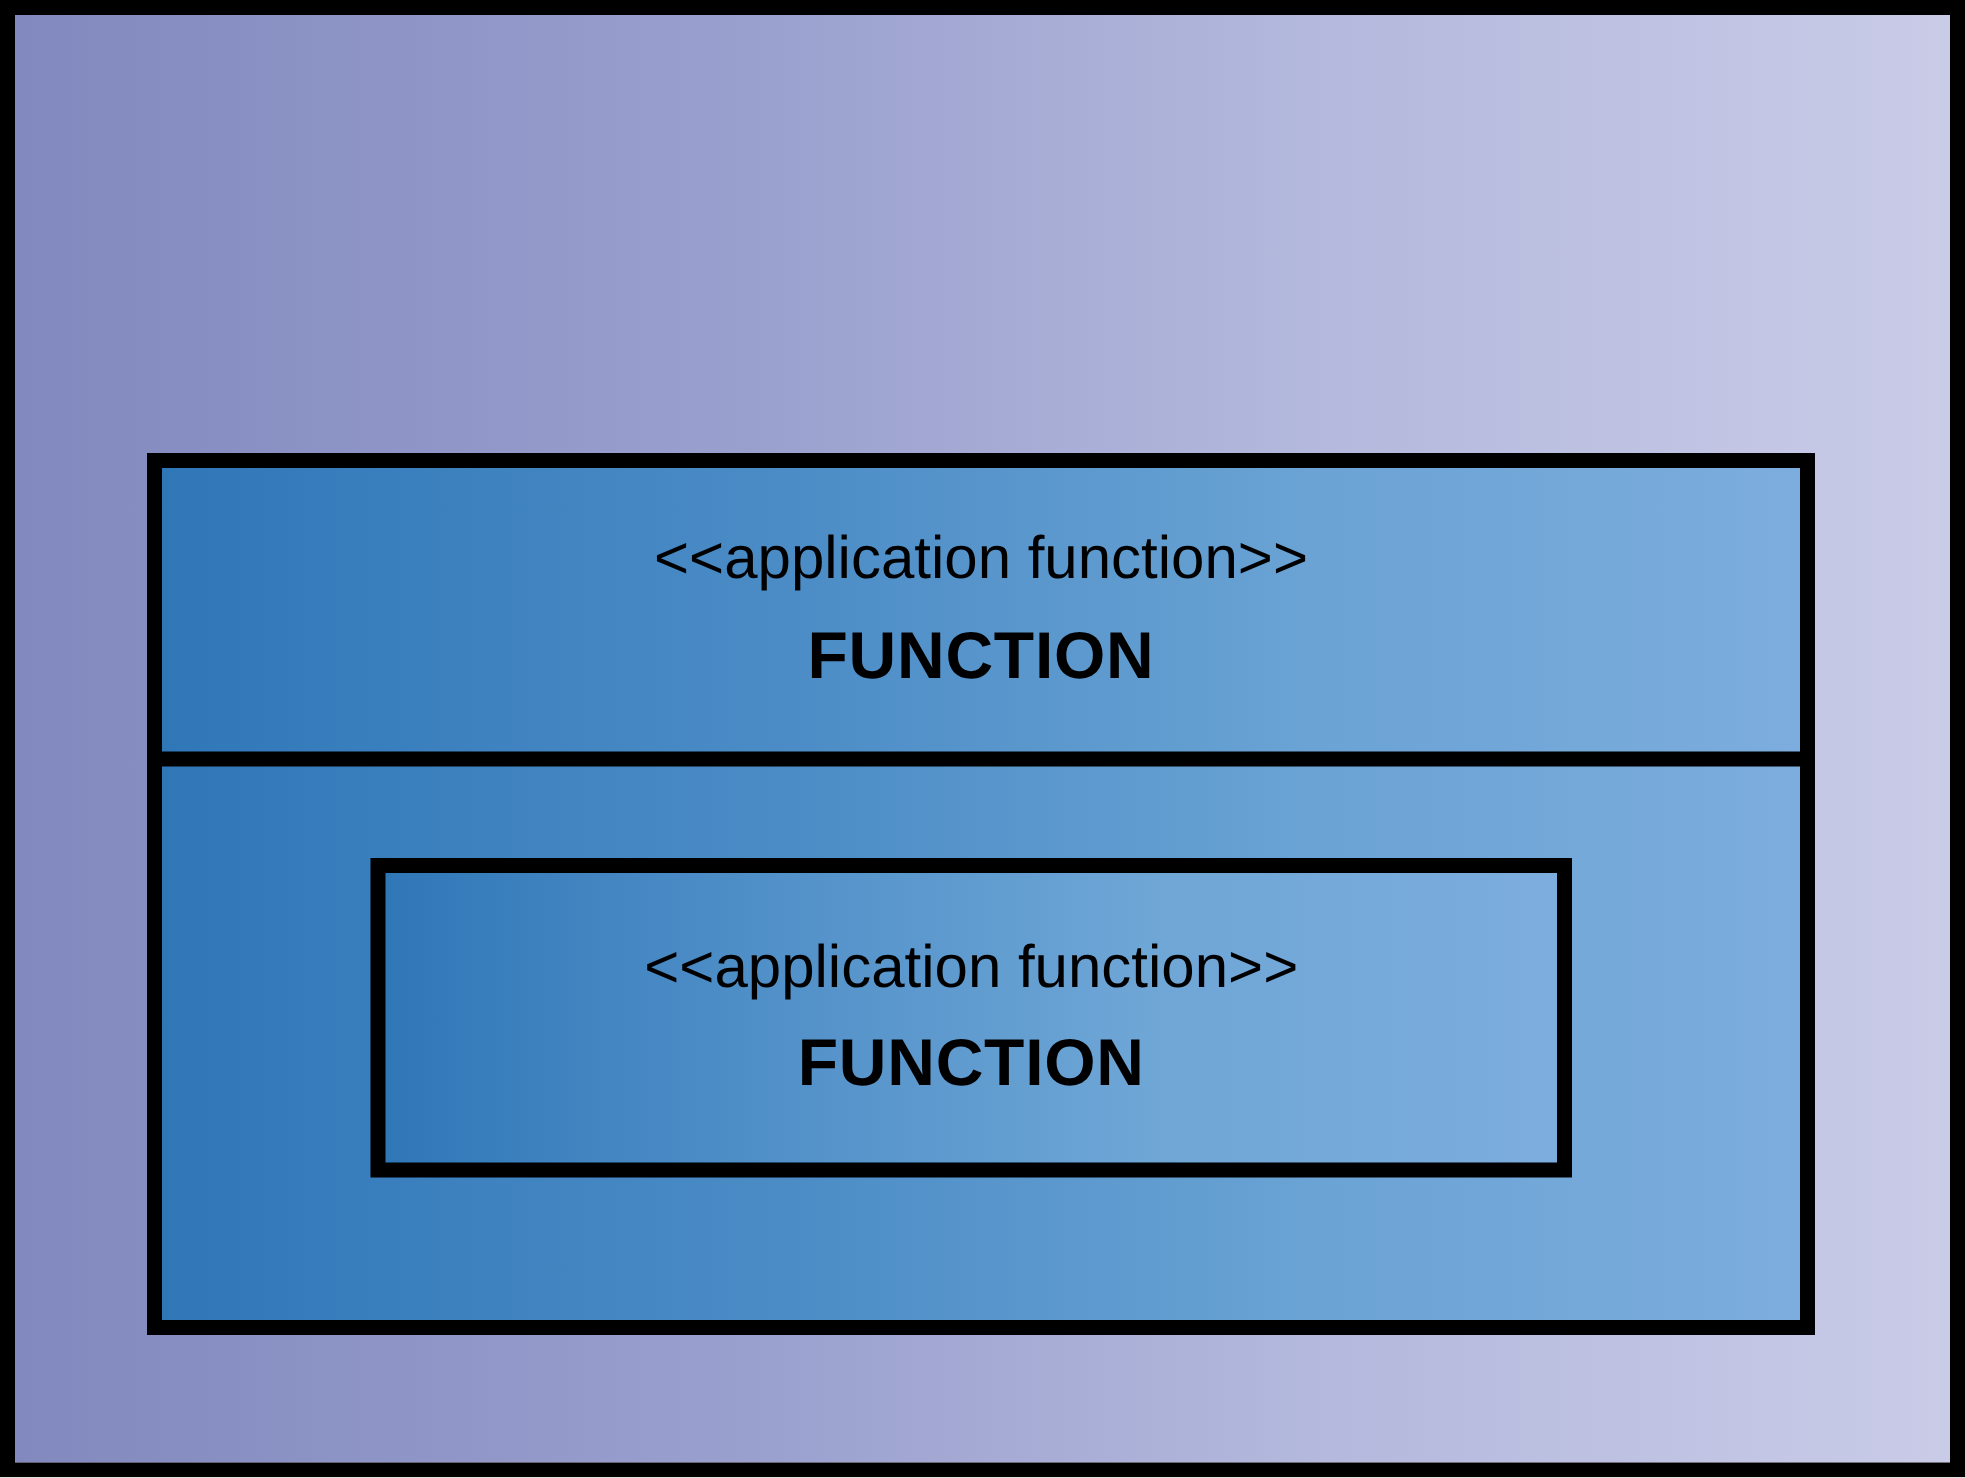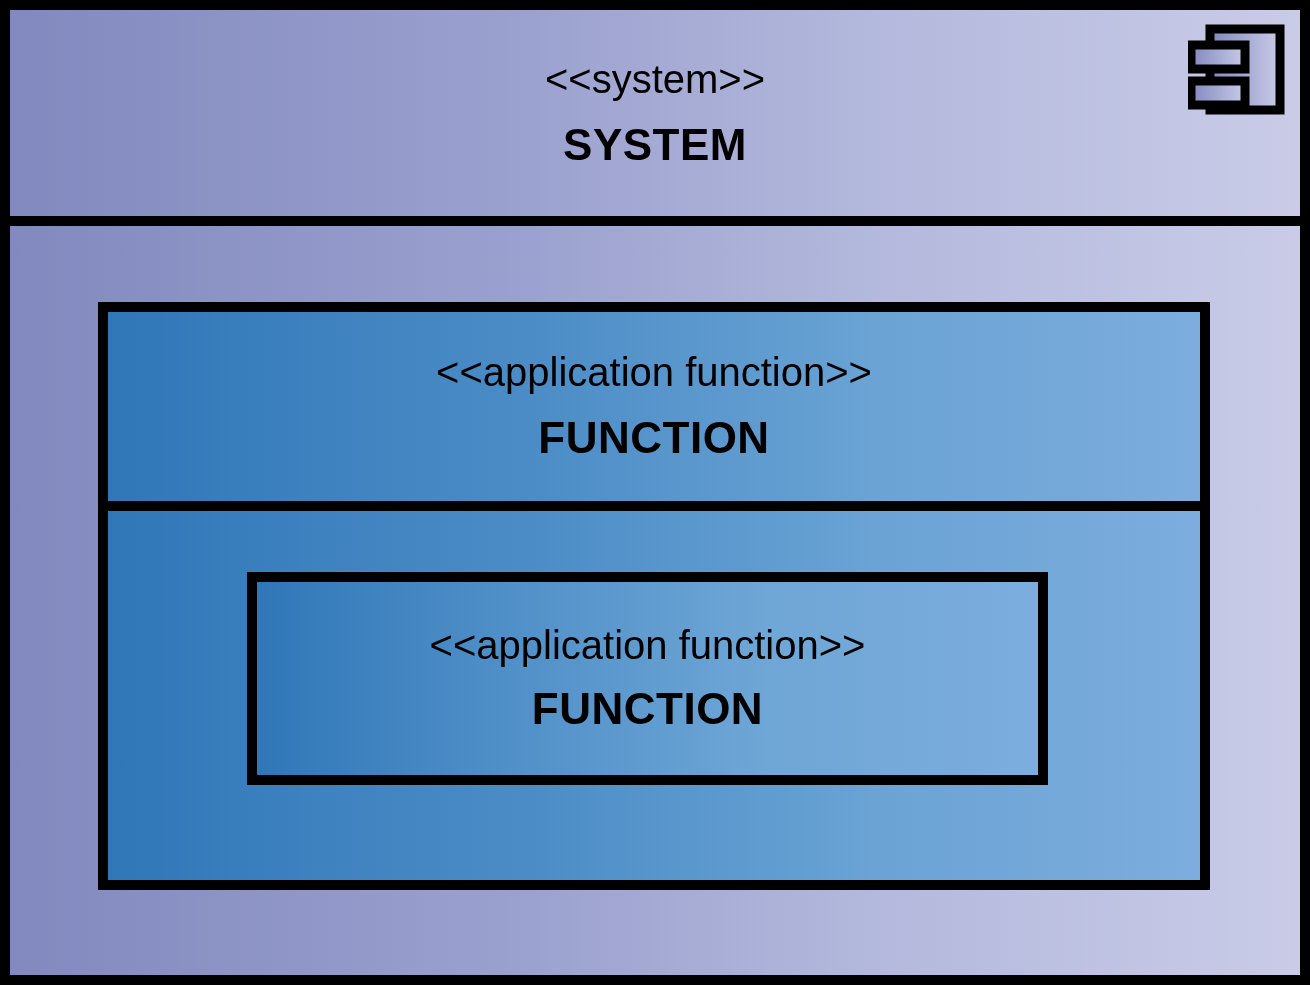--- a/index.html
+++ b/index.html
@@ -175,41 +175,20 @@
     white-space: nowrap;
   }
 </style>
 </head>
 <body>
 
 <div id="canvas">
 
   <div class="system-box">
 
-    <div class="system-header">
-      <div class="system-stereotype">&lt;&lt;system&gt;&gt;</div>
-      <div class="system-name">SYSTEM</div>
-
-      <span class="component-icon">
-        <svg width="101" height="101" viewBox="0 0 101 101" xmlns="http://www.w3.org/2000/svg">
-          <defs>
-            <linearGradient id="iconFill" x1="0" y1="0" x2="1" y2="0">
-              <stop offset="0%" stop-color="#8189be"></stop>
-              <stop offset="100%" stop-color="#c9cbe7"></stop>
-            </linearGradient>
-          </defs>
-
-          <rect x="22" y="10" width="70" height="81" fill="url(#iconFill)" stroke="#000000" stroke-width="9"></rect>
-
-          <rect x="3" y="26" width="54" height="24" fill="url(#iconFill)" stroke="#000000" stroke-width="9"></rect>
-
-          <rect x="3" y="62" width="54" height="24" fill="url(#iconFill)" stroke="#000000" stroke-width="9"></rect>
-        </svg>
-      </span>
-    </div>
 
     <div class="system-body">
 
       <div class="function-box">
 
         <div class="function-header">
           <div class="function-stereotype">&lt;&lt;application function&gt;&gt;</div>
           <div class="function-name">FUNCTION</div>
         </div>
 

